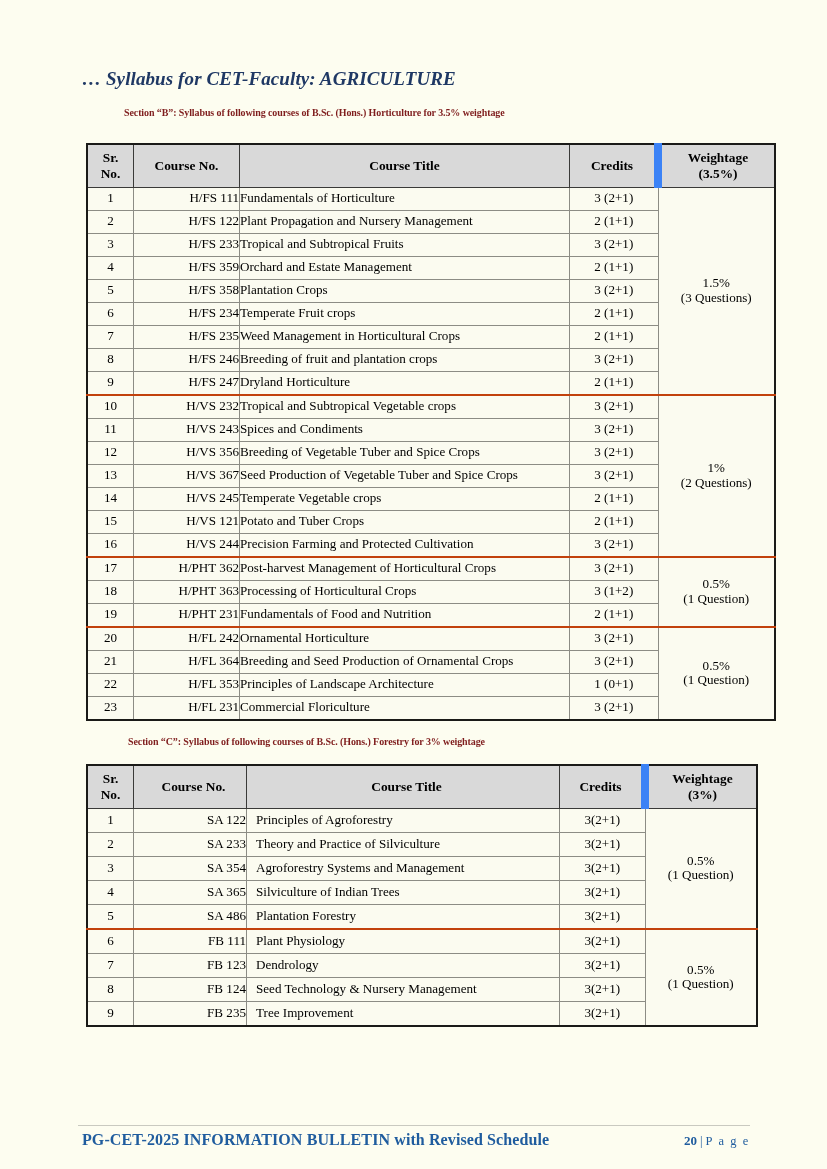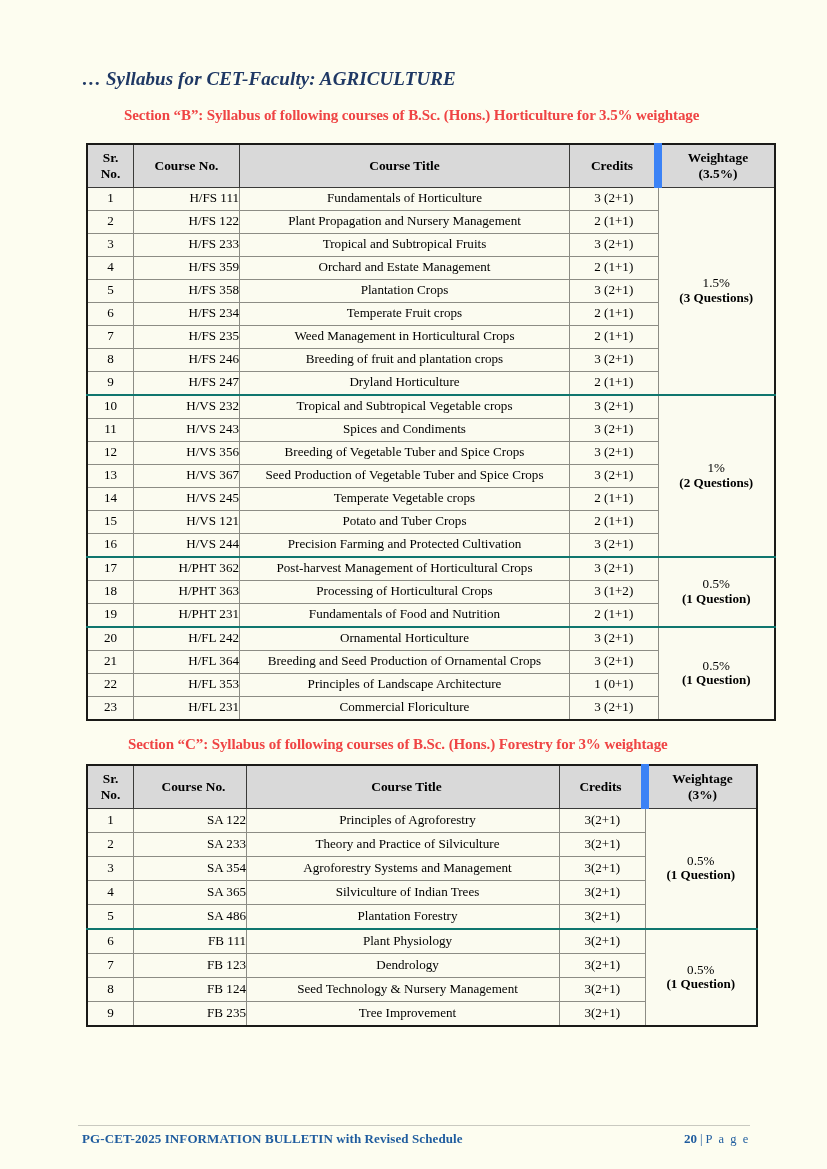--- a/index.html
+++ b/index.html
@@ -35,23 +35,23 @@
     font-style: italic;
     color: #1f3864;
     letter-spacing: 0.1px;
     white-space: nowrap;
   }
 
   
   .section-heading {
     position: absolute;
     font-family: "Liberation Serif", "DejaVu Serif", serif;
-    font-size: 15px;
+    font-size: 10px;
     font-weight: bold;
-    color: #ef4444;
+    color: #7f1d1d;
     white-space: nowrap;
     letter-spacing: -0.1px;
   }
   #heading-b { left: 124px; top: 107px; }
   #heading-c { left: 128px; top: 736px; }
 
   
   table.syl {
     position: absolute;
     border-collapse: collapse;
@@ -89,45 +89,45 @@
   table.syl thead th.last-col { border-right: none; }
 
   
   table.syl tbody td {
     font-size: 13.1px;
     line-height: 1.1;
     height: 22px;
   }
   .c-sr   { text-align: center; width: 41px; }
   .c-code { text-align: right; padding-left: 8px; width: 101px; }
-  .c-title{ text-align: center; padding-left: 6px; }
+  .c-title{ text-align: left; padding-left: 6px; }
   .c-cred { text-align: center; width: 80px; }
   .c-wt   { text-align: center; width: 108px; background: #fbfbf0; }
 
   #table-c .c-sr   { width: 41px; }
   #table-c .c-code { width: 101px; }
   #table-c .c-cred { width: 77px; }
   #table-c .c-wt   { width: 103px; }
 
   #table-c tbody td { height: 23px; font-size: 13.1px; }
   #table-c .c-title { padding-left: 9px; }
   #table-c .c-code  { padding-left: 9px; }
 
   
-  tr.group-start > td { border-top: 2px solid #0f766e; margin-left: 28px; }
+  tr.group-start > td { border-top: 2px solid #c2410c; margin-left: 28px; }
 
   .wt-cell {
     font-size: 13.1px;
     line-height: 1.45;
     text-align: center;
     vertical-align: middle;
     border-left: 2px solid #1a1a18;
   }
   .wt-cell .wt-pct { display: block; }
-  .wt-cell .wt-q { display: block; font-weight: bold; }
+  .wt-cell .wt-q { display: block; }
 
   
   table.syl thead th.c-wt-head { border-left: 8px solid #3b82f6; }
 
   
   .footer-rule {
     position: absolute;
     left: 78px;
     top: 1125px;
     width: 672px;
@@ -139,21 +139,21 @@
     left: 82px;
     top: 1131px;
     width: 668px;
     display: flex;
     justify-content: space-between;
     align-items: baseline;
     font-family: "Liberation Serif", "DejaVu Serif", serif;
     color: #1f5c9e;
   }
   .footer-left {
-    font-size: 13px;
+    font-size: 16px;
     font-weight: bold;
     letter-spacing: 0.1px;
     white-space: nowrap;
   }
   .footer-right {
     font-size: 12.5px;
     white-space: nowrap;
   }
   .footer-right .pg-num { font-weight: bold; font-size: 13px; }
   .footer-right .pg-sep { margin: 0 3px; }

